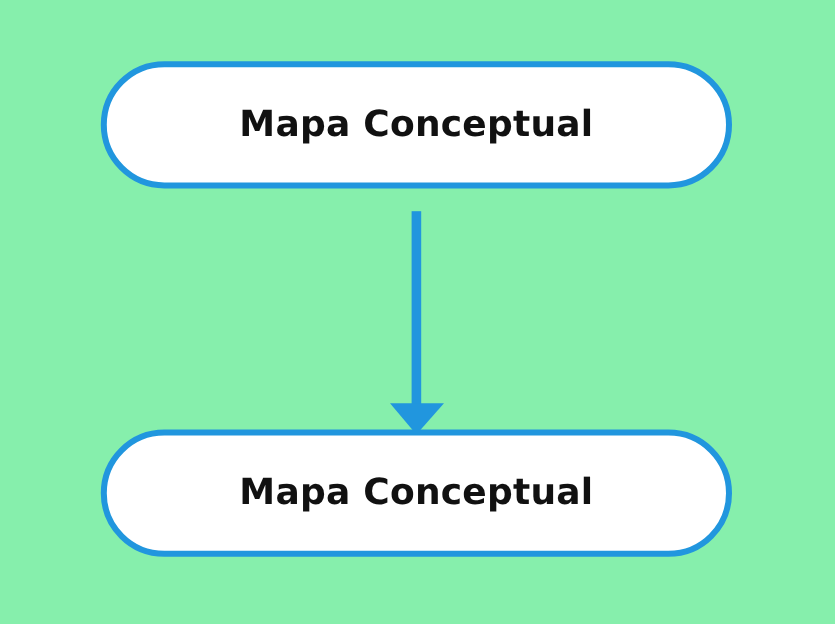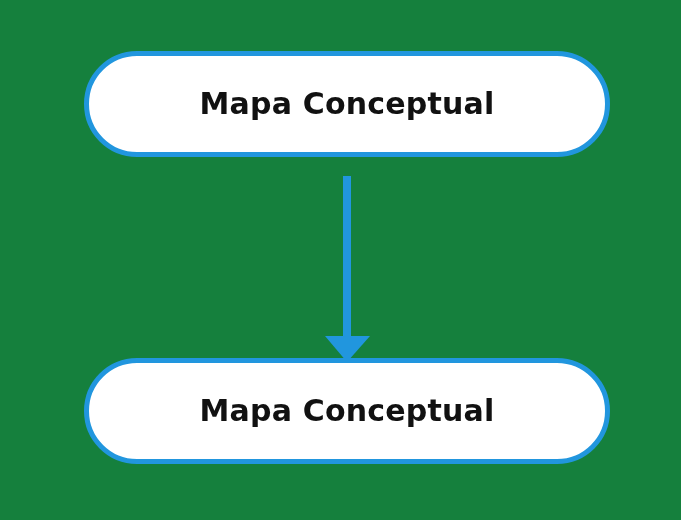--- a/index.html
+++ b/index.html
@@ -6,25 +6,24 @@
   html, body {
     margin: 0;
     padding: 0;
     background: #ffffff;
   }
   body {
     font-family: "DejaVu Sans", "Liberation Sans", sans-serif;
   }
   #canvas {
     position: relative;
-    width: 646px;
+    width: 696px;
     height: 520px;
-    background: #15803d;
+    background: #86efac;
     overflow: hidden;
-    padding-left: 35px;
   }
   #diagram-svg {
     position: absolute;
     left: 0;
     top: 0;
     width: 696px;
     height: 520px;
     display: block;
   }
   .node {

